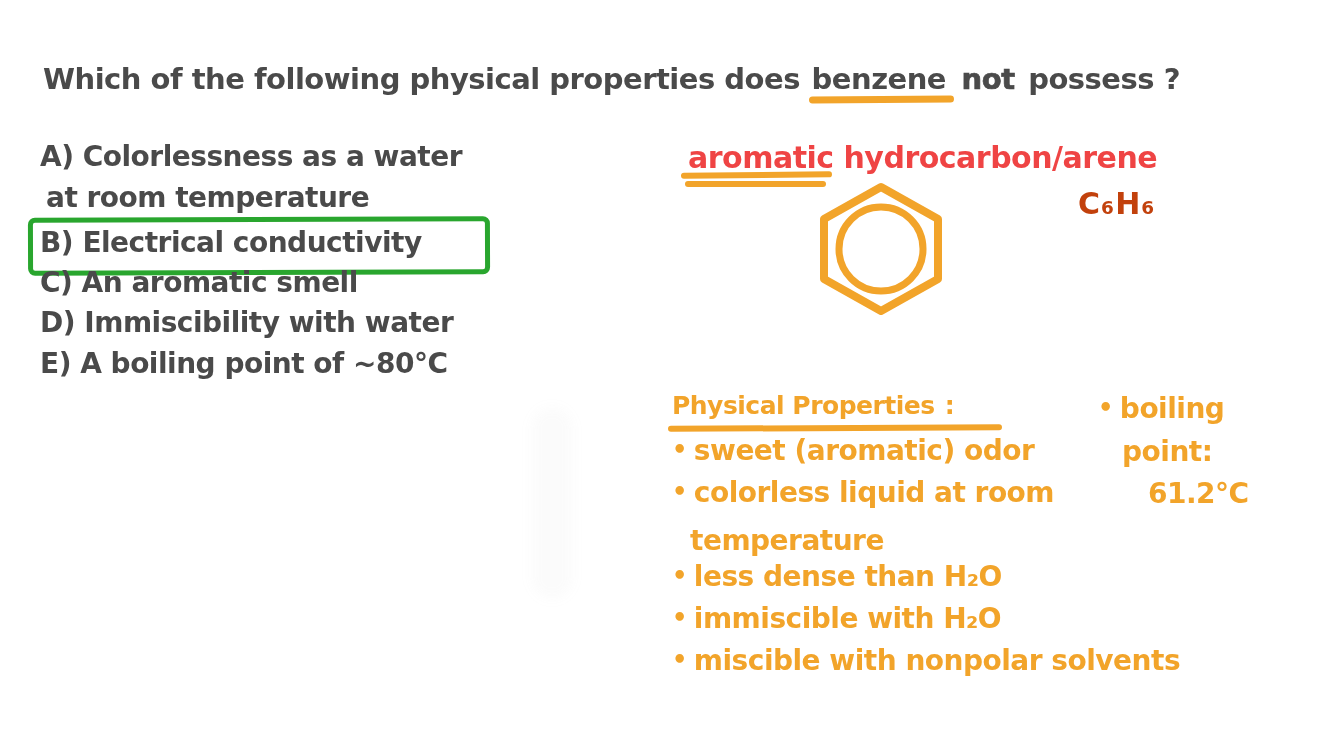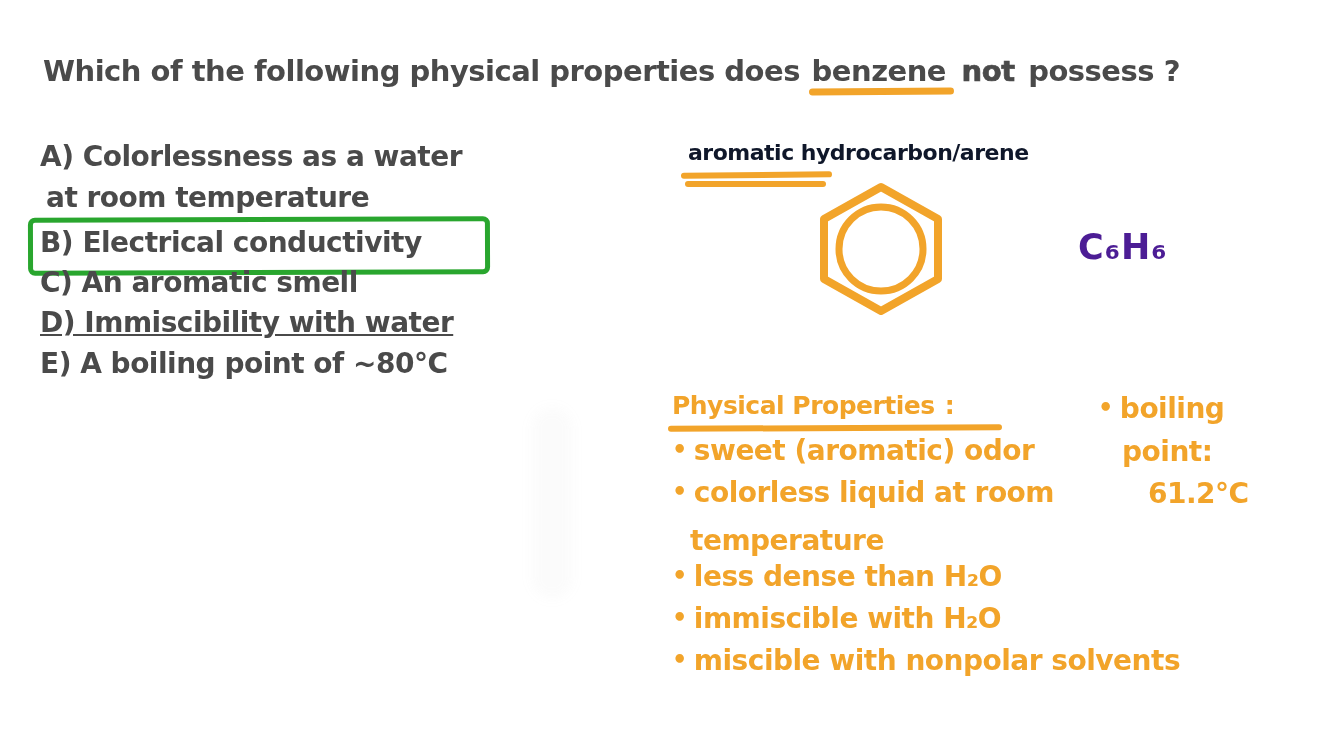--- a/index.html
+++ b/index.html
@@ -12,51 +12,51 @@
     font-weight:bold;
     color:#4a4a4a;
   }
   .abs{position:absolute;white-space:nowrap;}
 
   
   #question{
     left:43px;top:54px;
     font-size:29px;letter-spacing:-0.5px;
   }
-  .q-benzene{position:relative;margin:0 2px;display:inline-block;}
+  .q-benzene{position:relative;margin:8px 2px;display:inline-block;}
   .q-benzene::after{
     content:"";position:absolute;left:-3px;right:-8px;bottom:-7px;height:7px;
     background:#F2A42A;border-radius:4px;transform:rotate(-0.4deg);
   }
   .q-not{margin:13px 4px;-webkit-text-stroke:0.7px #4a4a4a;}
 
   
   .opt{left:40px;font-size:28px;letter-spacing:-0.5px;}
   #opt-0{top:140px;}
   #opt-1{top:181px;left:46px;}
   #opt-2{top:226px;}
   #opt-3{top:266px;}
-  #opt-4{top:306px;text-decoration:underline;}
+  #opt-4{top:306px;}
   #opt-5{top:347px;}
   #answer-box{
     left:28px;top:217px;width:452px;height:48px;
     border:5px solid #29A62E;border-radius:7px;
     transform:rotate(-0.2deg);
   }
 
   
   #classification{
-    left:688px;top:140px;font-size:22px;letter-spacing:-0.5px;
-    color:#0f172a;
+    left:688px;top:140px;font-size:30px;letter-spacing:-0.5px;
+    color:#ef4444;
   }
   .u-bar{background:#F2A42A;border-radius:3px;height:6px;}
   #aromatic-underline-1{left:681px;top:172px;width:151px;transform:rotate(-0.5deg);}
   #aromatic-underline-2{left:685px;top:181px;width:141px;}
 
-  #formula{left:1078px;top:186px;font-size:35px;color:#4c1d95;letter-spacing:1px;margin-top:41px;}
+  #formula{left:1078px;top:186px;font-size:30px;color:#c2410c;letter-spacing:1px;}
 
   #benzene-structure{left:812px;top:182px;}
 
   
   .orange{color:#F2A42A;}
   #prop-heading{left:672px;top:391px;font-size:25px;letter-spacing:-0.5px;}
   #prop-heading .colon{margin-left:10px;}
   #prop-underline{left:668px;top:425px;width:334px;transform:rotate(-0.3deg);}
 
   .prop-item{left:672px;font-size:28px;letter-spacing:-0.5px;}

